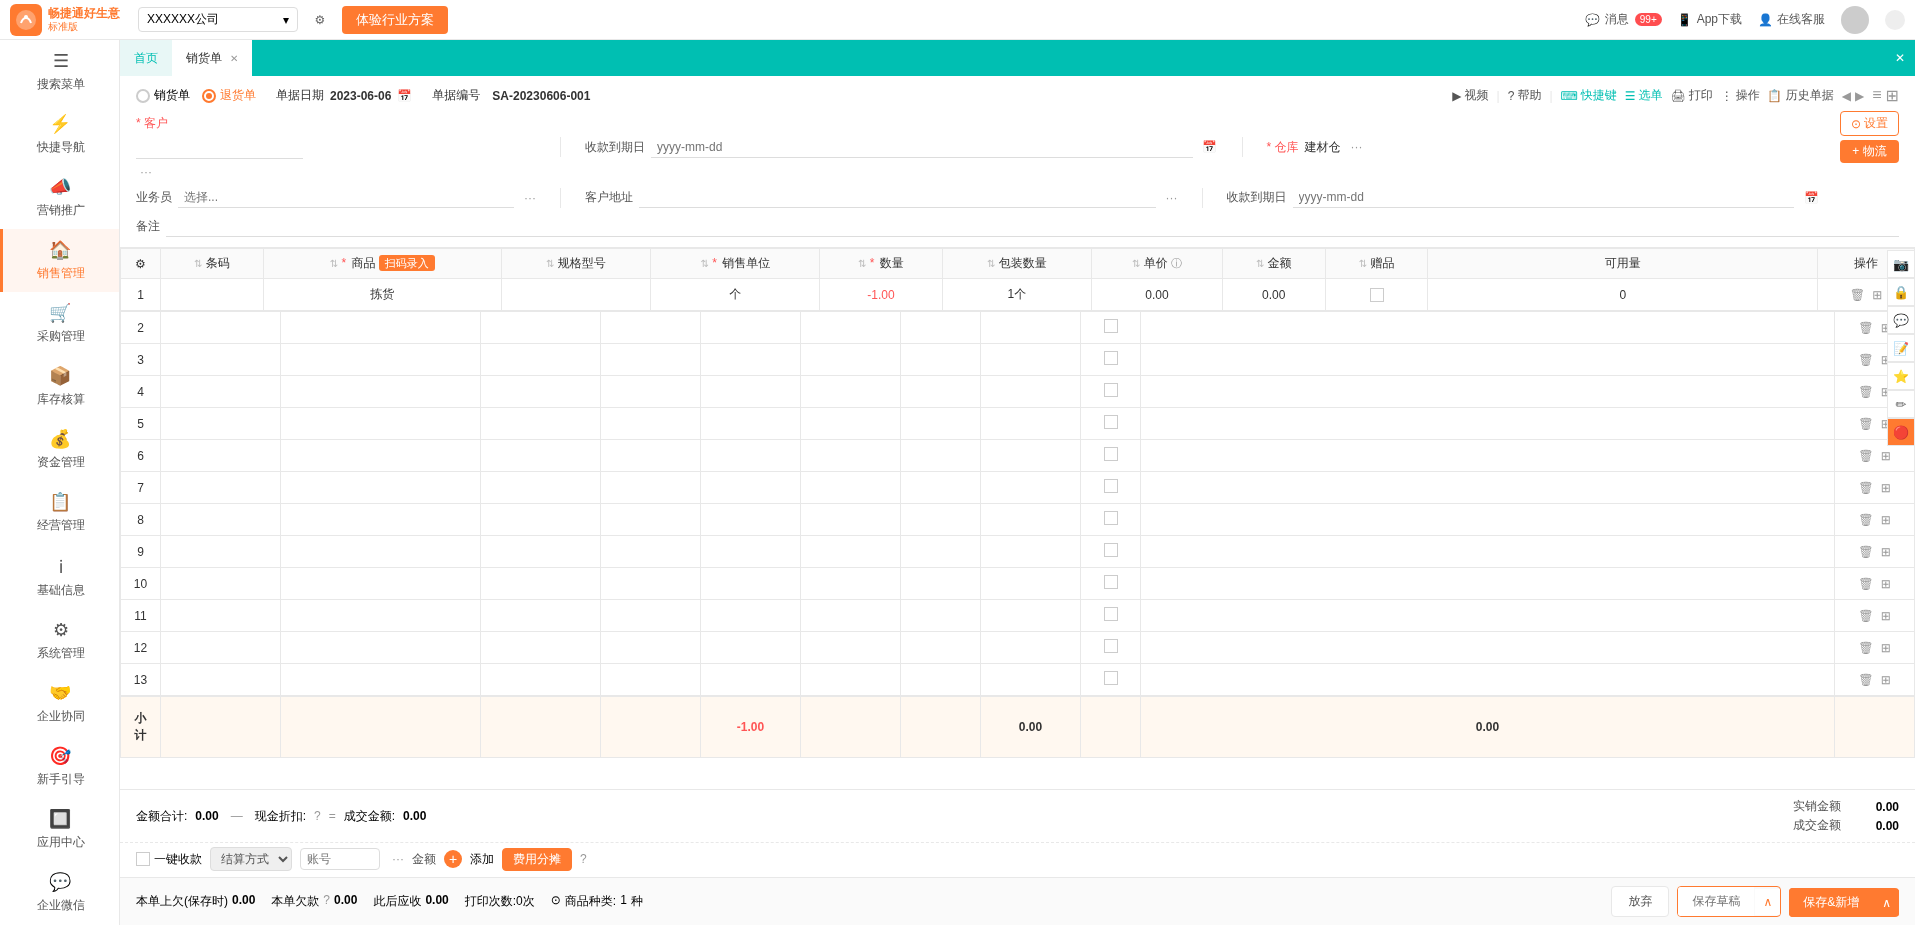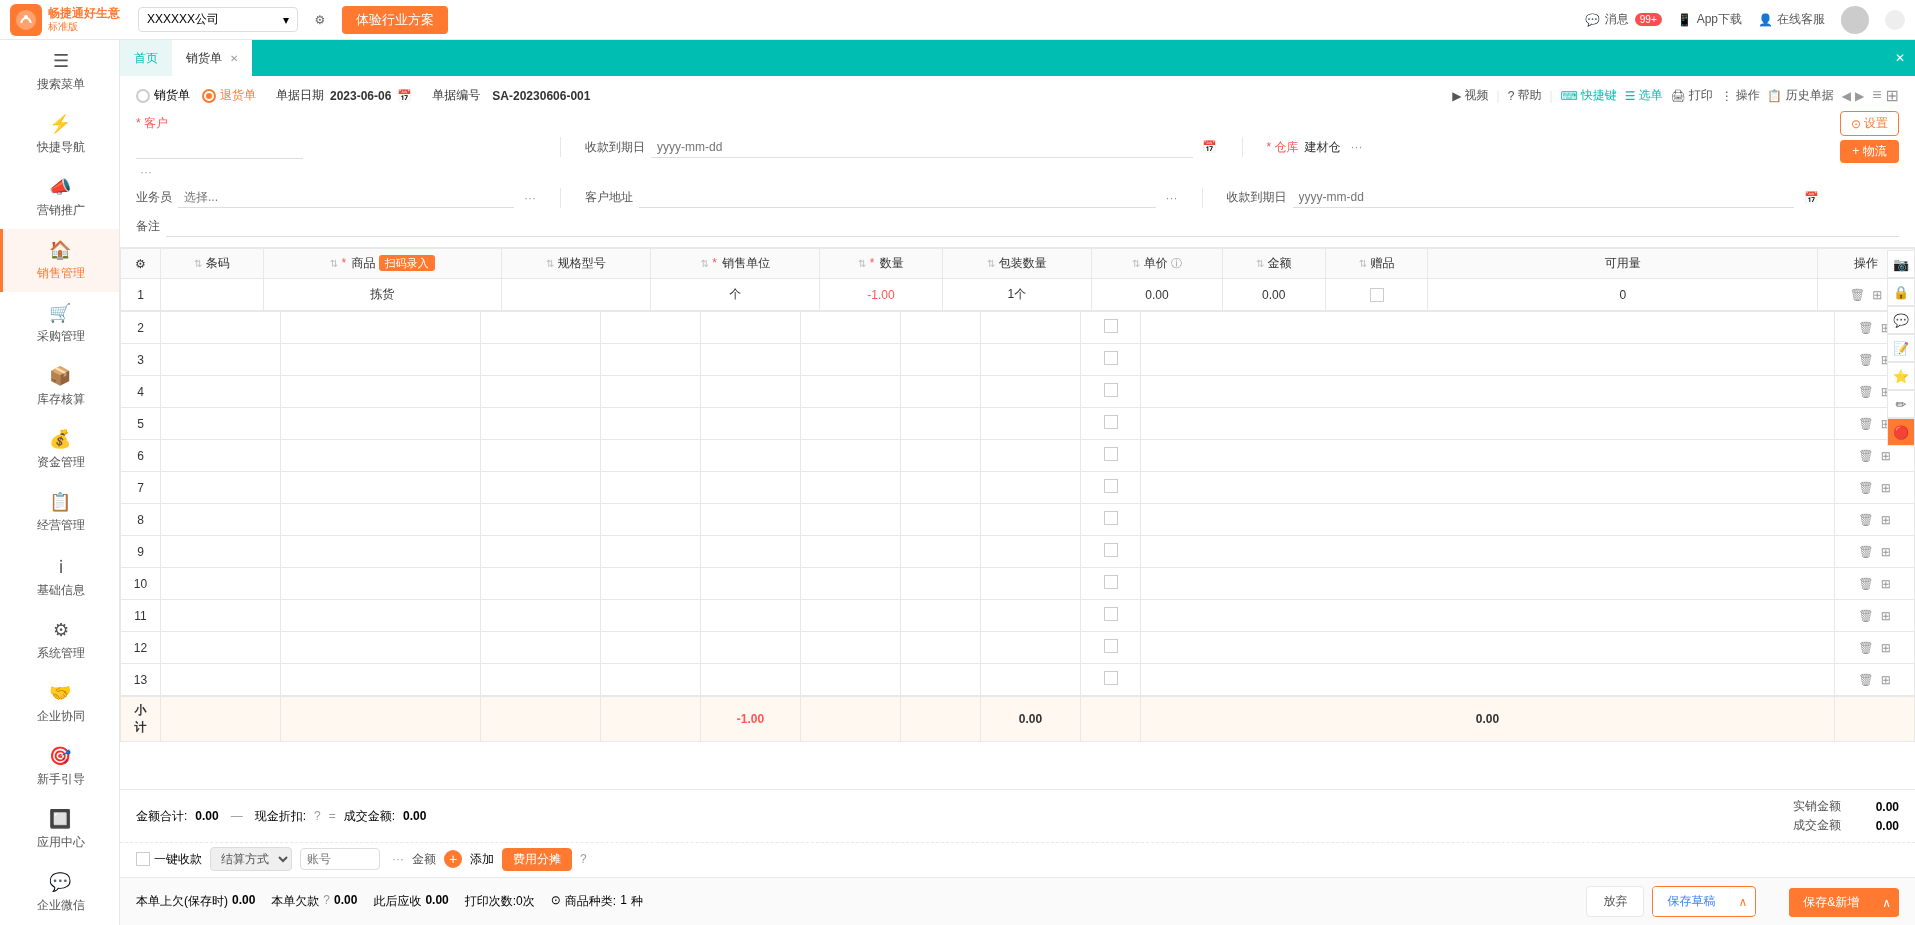--- a/index.html
+++ b/index.html
@@ -621,21 +621,21 @@
       <span style="cursor:pointer;color:#999;margin-right:4px;">🗑</span>
       <span style="cursor:pointer;color:#999;">⊞</span>
     </td>
   </tr>
             </tbody>
         </table>
 
         <table style="width:100%;border-collapse:collapse;">
           <tbody>
             <tr class="subtotal-row">
-              <td style="width:40px;border:1px solid #e8e8e8;padding:5px 8px;">小计</td>
+              <td style="width:40px;border:1px solid #e8e8e8;padding:13px 8px;">小计</td>
               <td style="border:1px solid #e8e8e8;padding:5px 8px;width:120px;"></td>
               <td style="border:1px solid #e8e8e8;padding:5px 8px;width:200px;"></td>
               <td style="border:1px solid #e8e8e8;padding:5px 8px;width:120px;"></td>
               <td style="border:1px solid #e8e8e8;padding:5px 8px;width:100px;"></td>
               <td style="border:1px solid #e8e8e8;padding:5px 8px;width:100px;color:#f55;">-1.00</td>
               <td style="border:1px solid #e8e8e8;padding:5px 8px;width:100px;"></td>
               <td style="border:1px solid #e8e8e8;padding:5px 8px;width:80px;"></td>
               <td style="border:1px solid #e8e8e8;padding:5px 8px;width:100px;">0.00</td>
               <td style="border:1px solid #e8e8e8;padding:5px 8px;width:60px;"></td>
               <td style="border:1px solid #e8e8e8;padding:5px 8px;flex:1;">0.00</td>
@@ -710,25 +710,25 @@
           <div class="status-item">
             <span style="cursor:pointer;">⊙</span>
             <span>商品种类:</span>
             <span>1</span>
             <span>种</span>
           </div>
         </div>
         <div class="bottom-right">
           <button class="discard-btn">放弃</button>
           <div style="display:flex;align-items:center;border:1px solid #ff7a30;border-radius:4px;overflow:hidden;">
-            <button style="background:white;color:#3b82f6;border:none;padding:6px 14px;cursor:pointer;">保存草稿</button>
+            <button style="background:white;color:#737373;border:none;padding:6px 14px;cursor:pointer;">保存草稿</button>
             <div style="width:1px;background:#ff7a30;height:100%;"></div>
             <button style="background:white;color:#ff7a30;border:none;padding:6px 8px;cursor:pointer;">∧</button>
           </div>
-          <div style="display:flex;align-items:center;background:#ff7a30;border-radius:4px;overflow:hidden;margin-left:25px;">
+          <div style="display:flex;align-items:center;background:#ff7a30;border-radius:4px;overflow:hidden;">
             <button style="background:#ff7a30;color:white;border:none;padding:6px 14px;cursor:pointer;">保存&amp;新增</button>
             <div style="width:1px;background:rgba(255,255,255,0.4);height:100%;"></div>
             <button style="background:#ff7a30;color:white;border:none;padding:6px 8px;cursor:pointer;">∧</button>
           </div>
         </div>
       </div>
     </div>
 
     <div style="position:fixed;right:0;top:250px;display:flex;flex-direction:column;gap:0;z-index:100;">
       <div class="side-tool">📷</div>

